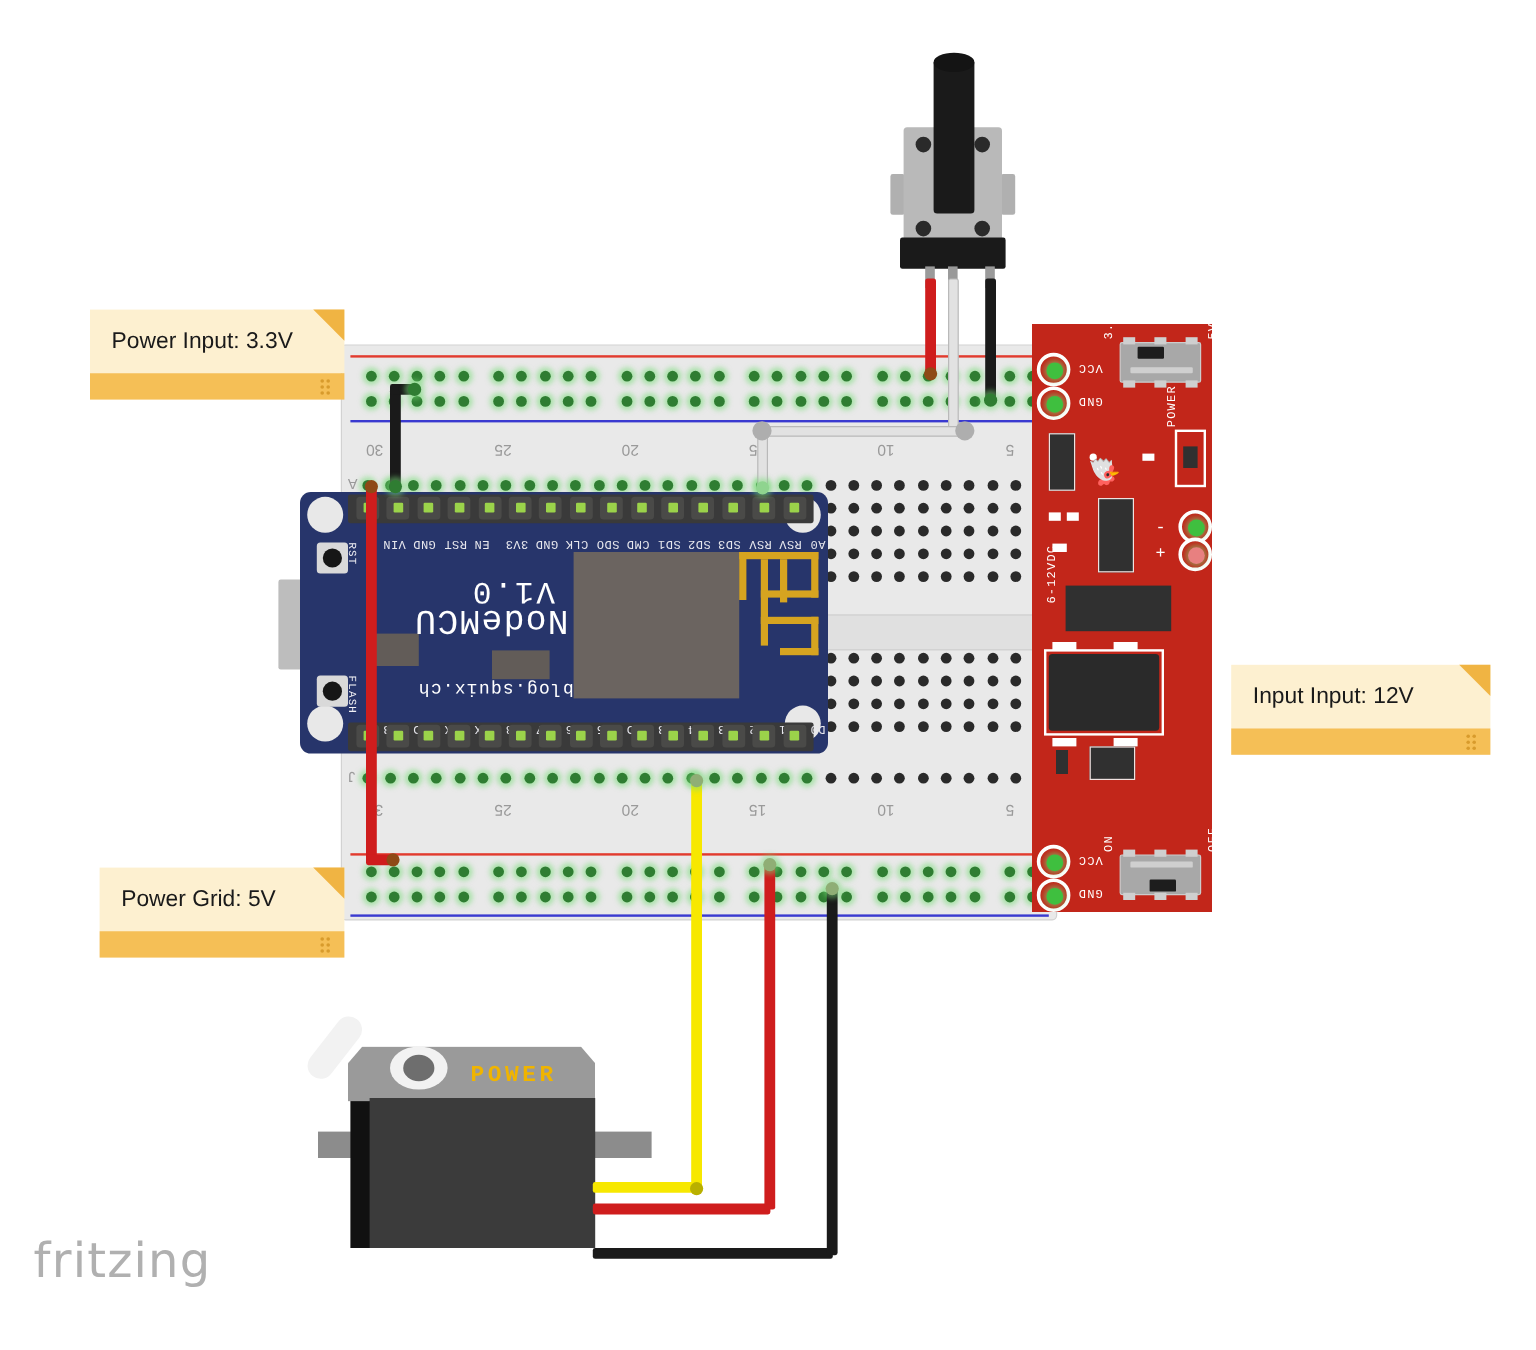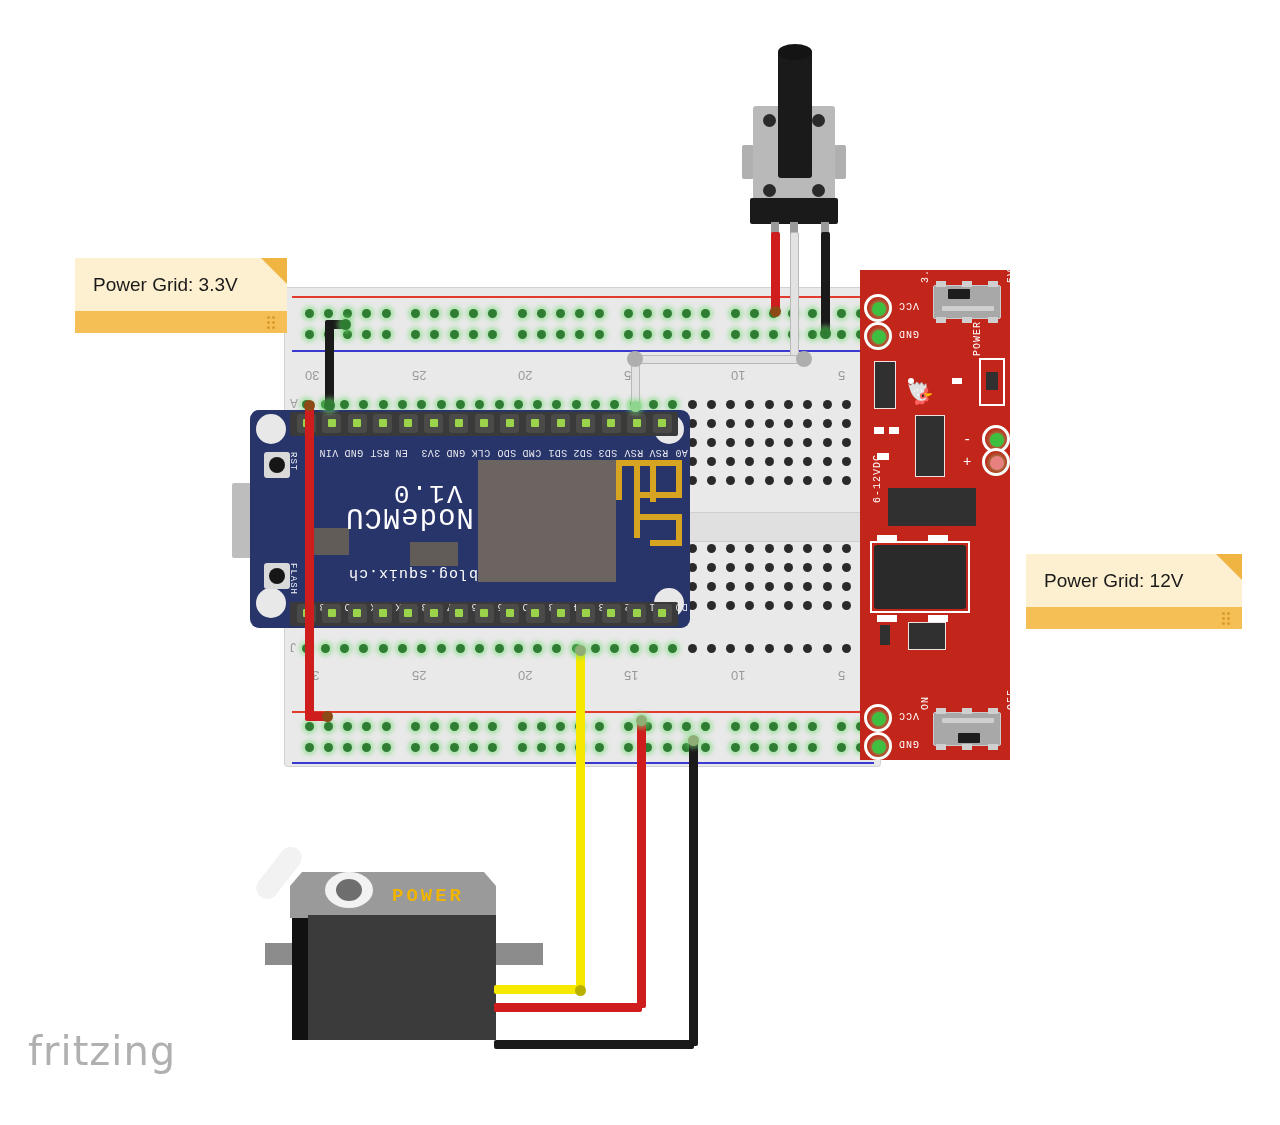--- a/index.html
+++ b/index.html
@@ -670,48 +670,64 @@
   <div class="wire w-red" style="left:494px;top:1003px;width:148px;height:9px;"></div>
   <div class="wire w-red" style="left:637px;top:718px;width:9px;height:290px;"></div>
   <div class="w-end" style="left:636px;top:715px;background:#8fae75;box-shadow:0 0 4px 3px rgba(120,220,120,.5);"></div>
 
   <div class="wire w-black" style="left:494px;top:1040px;width:200px;height:9px;"></div>
   <div class="wire w-black" style="left:689px;top:738px;width:9px;height:308px;"></div>
   <div class="w-end" style="left:688px;top:735px;background:#8fae75;box-shadow:0 0 4px 3px rgba(120,220,120,.5);"></div>
 
   <div class="note" style="left:75px;top:258px;width:212px;">
     <div class="body" style="height:53px;">
-      <span class="txt">Power Grid: 3.3V</span>
+      <span class="txt">Power Input: 3.3V</span>
       <span class="fold"></span>
     </div>
     <div class="foot">
       <span class="grip">
         <b style="left:0;top:0"></b>
           <b style="left:5px;top:0"></b>
         <b style="left:0;top:5px"></b>
           <b style="left:5px;top:5px"></b>
         <b style="left:0;top:10px"></b>
           <b style="left:5px;top:10px"></b>
       </span>
     </div>
   </div>
 
   <div class="note" style="left:1026px;top:554px;width:216px;">
     <div class="body" style="height:53px;">
-      <span class="txt">Power Grid: 12V</span>
+      <span class="txt">Input Input: 12V</span>
       <span class="fold"></span>
     </div>
     <div class="foot">
       <span class="grip">
         <b style="left:0;top:0"></b>
           <b style="left:5px;top:0"></b>
         <b style="left:0;top:5px"></b>
           <b style="left:5px;top:5px"></b>
         <b style="left:0;top:10px"></b>
           <b style="left:5px;top:10px"></b>
       </span>
     </div>
   </div>
 
+  <div class="note" style="left:83px;top:723px;width:204px;">
+    <div class="body" style="height:53px;">
+      <span class="txt">Power Grid: 5V</span>
+      <span class="fold"></span>
+    </div>
+    <div class="foot">
+      <span class="grip">
+        <b style="left:0;top:0"></b>
+          <b style="left:5px;top:0"></b>
+        <b style="left:0;top:5px"></b>
+          <b style="left:5px;top:5px"></b>
+        <b style="left:0;top:10px"></b>
+          <b style="left:5px;top:10px"></b>
+      </span>
+    </div>
+  </div>
 
   <div class="frz" style="left:28px;top:1028px;">fritzing</div>
 
 </div>
 
 </body></html>

